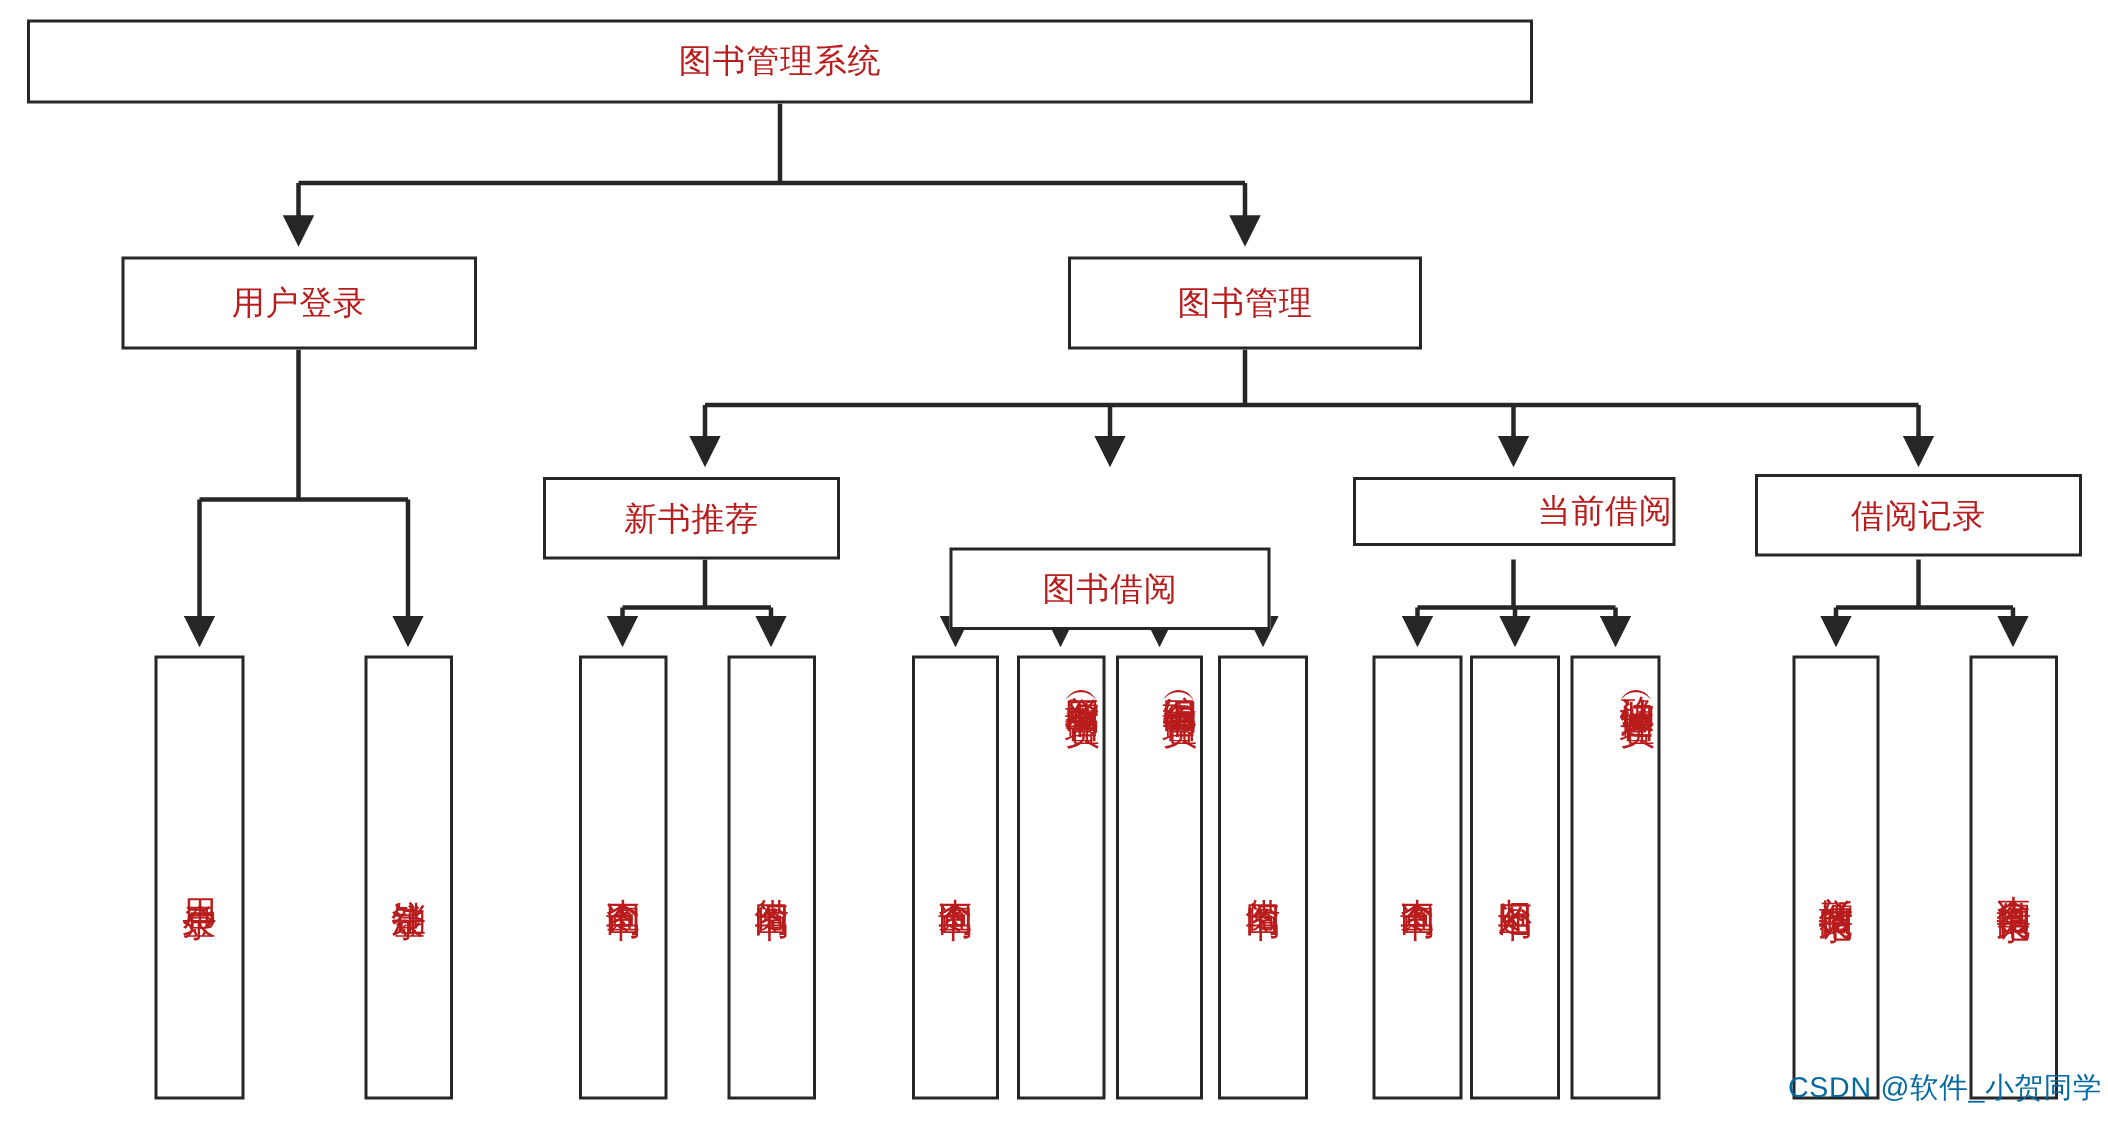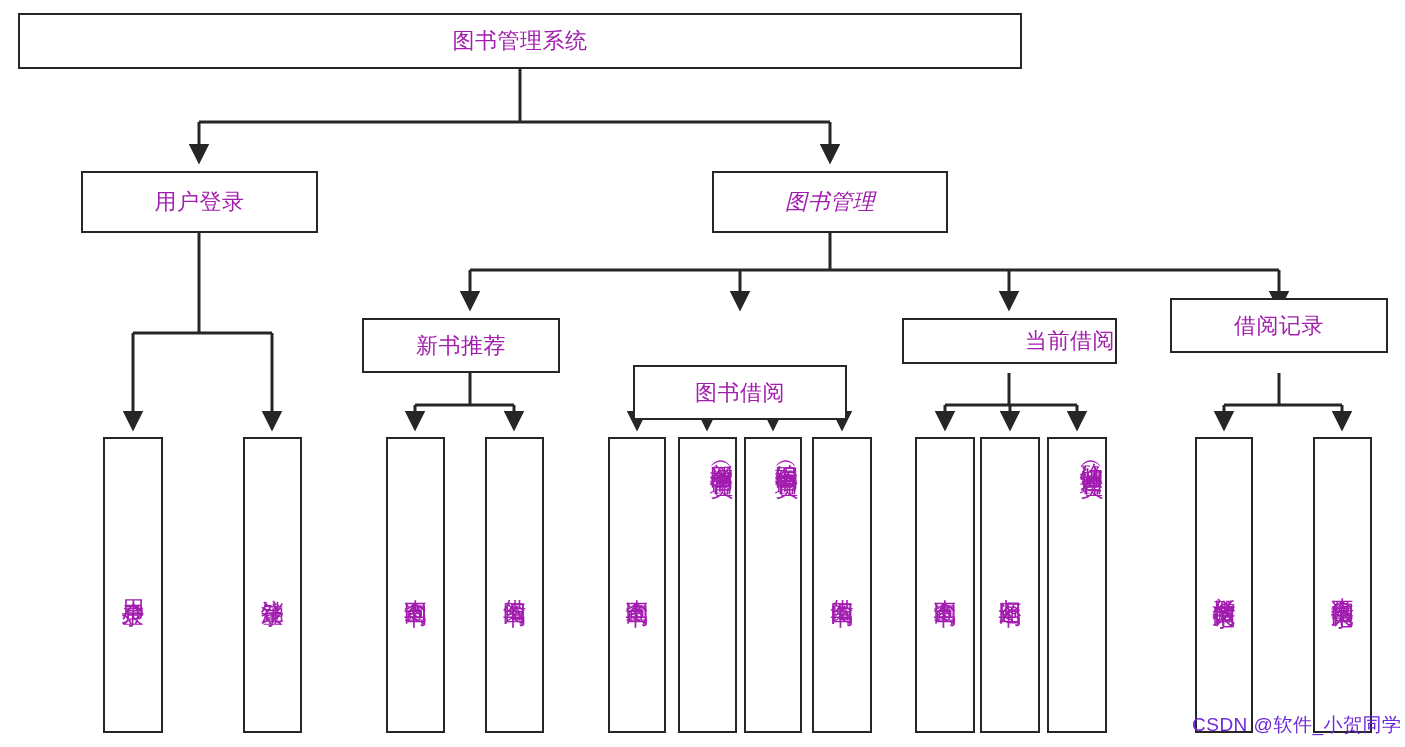--- a/index.html
+++ b/index.html
@@ -26,21 +26,21 @@
     pointer-events: none;
   }
   .node {
     position: absolute;
     box-sizing: border-box;
     border: 2.5px solid #262626;
     background: #ffffff;
     display: flex;
     align-items: center;
     justify-content: center;
-    color: #a21caf;
+    color: #b91c1c;
     line-height: 1.18;
   }
   .node.h {
     font-size: 22px;
     letter-spacing: 0.5px;
   }
   .node.v {
     writing-mode: vertical-rl;
     text-orientation: upright;
     font-size: 23px;
@@ -56,21 +56,21 @@
     justify-content: center;
   }
   .node .lbl {
     display: block;
   }
   #watermark {
     position: absolute;
     left: 1192px;
     top: 712px;
     font-size: 19px;
-    color: #6d28d9;
+    color: #0369a1;
     white-space: nowrap;
     letter-spacing: 0.5px;
   }
 </style>
 </head>
 <body>
 
 <div id="stage">
 
   <svg id="wires" viewBox="0 0 1405 747" width="1405" height="747">
@@ -124,37 +124,37 @@
   </svg>
 
   <div class="node h" style="left:18px; top:13px; width:1004px; height:56px;">
     <span class="lbl">图书管理系统</span>
   </div>
 
   <div class="node h" style="left:81px; top:171px; width:237px; height:62px;">
     <span class="lbl">用户登录</span>
   </div>
 
-  <div class="node h" style="left:712px; top:171px; width:236px; height:62px;font-style:italic;">
+  <div class="node h" style="left:712px; top:171px; width:236px; height:62px;">
     <span class="lbl">图书管理</span>
   </div>
 
   <div class="node h" style="left:362px; top:318px; width:198px; height:55px;">
     <span class="lbl">新书推荐</span>
   </div>
 
   <div class="node h" style="left:633px; top:318px; width:214px; height:55px;margin-top:47px;">
     <span class="lbl">图书借阅</span>
   </div>
 
   <div class="node h" style="left:902px; top:318px; width:215px; height:46px;justify-content:flex-end;">
     <span class="lbl">当前借阅</span>
   </div>
 
-  <div class="node h" style="left:1170px; top:298px; width:218px; height:55px;">
+  <div class="node h" style="left:1170px; top:316px; width:218px; height:55px;">
     <span class="lbl">借阅记录</span>
   </div>
 
   <div class="node v center" style="left:103px; top:437px; width:60px; height:296px;">
     <span class="lbl">用户登录</span>
   </div>
 
   <div class="node v center" style="left:243px; top:437px; width:59px; height:296px;">
     <span class="lbl">注销登录</span>
   </div>

